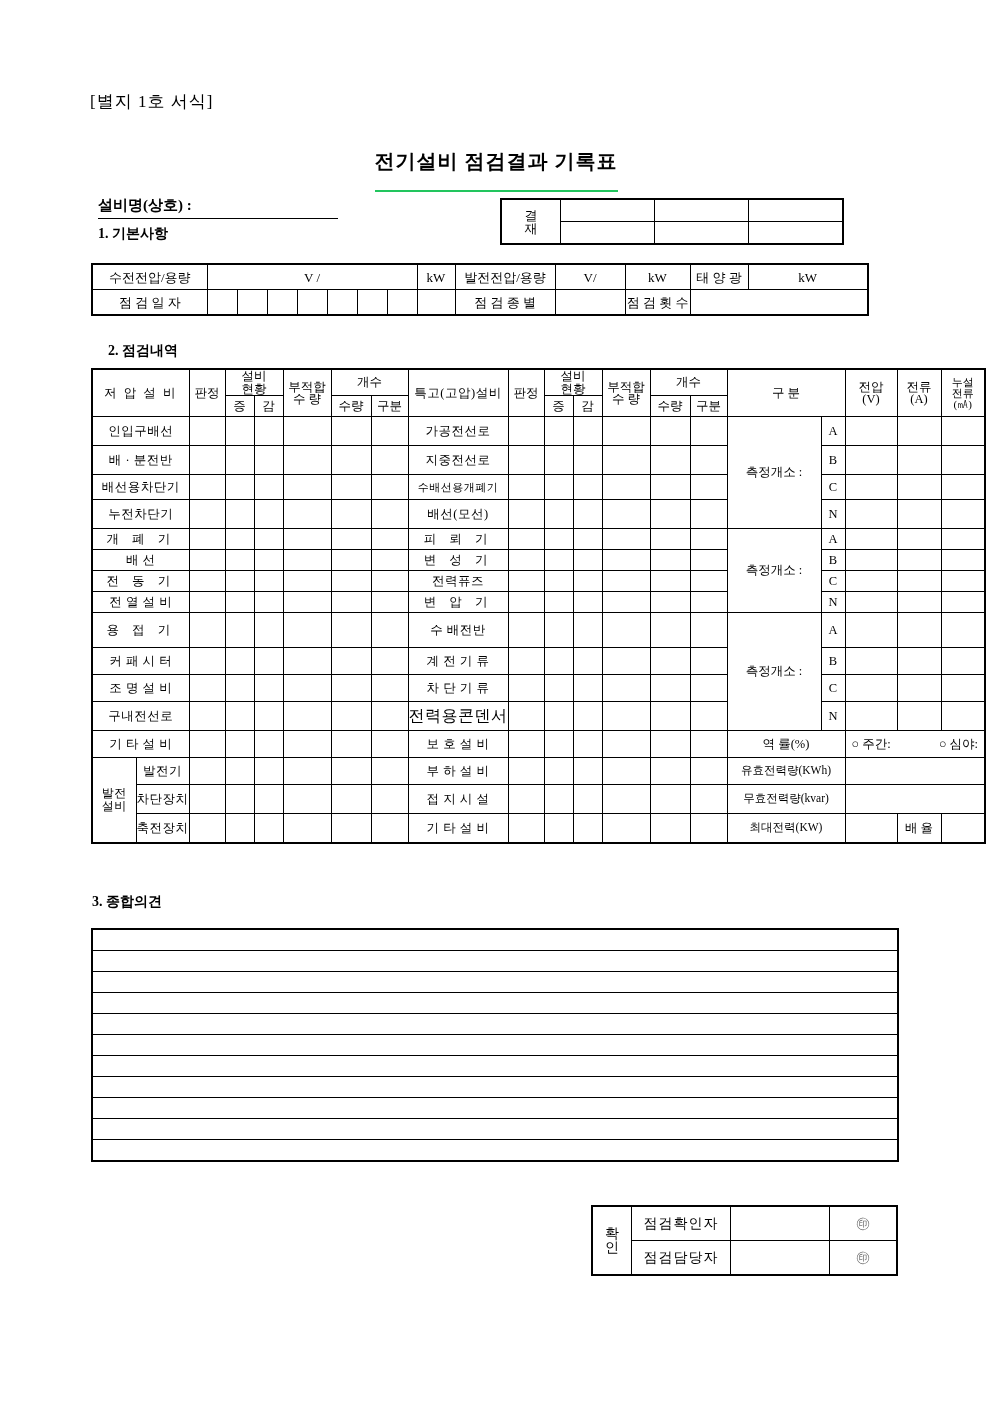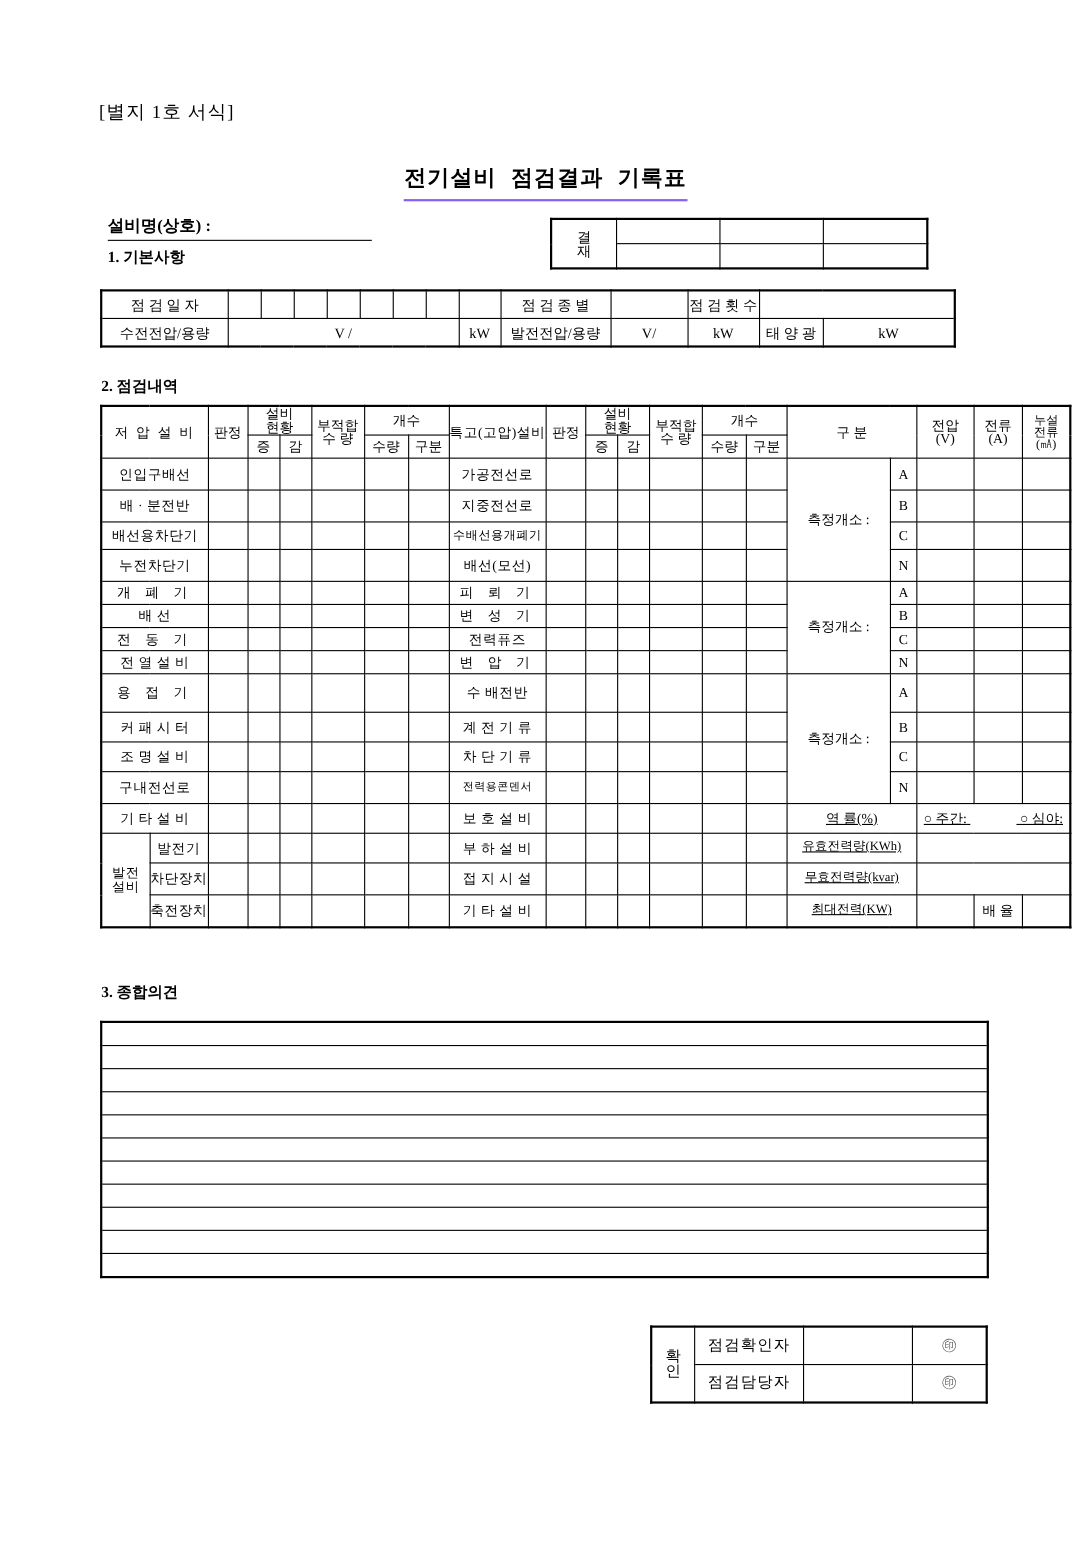--- a/index.html
+++ b/index.html
@@ -45,38 +45,37 @@
   }
   .doc-title {
     left: 0; top: 148px;
     width: 992px;
     text-align: center;
     font-size: 20px;
     font-weight: bold;
     letter-spacing: 1px;
   }
   .doc-title span {
-    border-bottom: 2px solid #8b5cf6;
-    padding-bottom: 6px;
-    font-family: Liberation Mono, monospace;
+    border-bottom: 2px solid #22c55e;
+    padding-bottom: 18px;
   }
   .facility-name {
     left: 98px; top: 196px;
     font-size: 15px;
     font-weight: bold;
     width: 240px;
     border-bottom: 1.5px solid #000;
     padding-bottom: 3px;
   }
   .sec-title {
     font-size: 14px;
     font-weight: bold;
   }
   #sec1-title { left: 98px; top: 225px; }
-  #sec2-title { left: 92px; top: 342px; }
+  #sec2-title { left: 108px; top: 342px; }
   #sec3-title { left: 92px; top: 893px; }
 
   
   .approval {
     left: 500px; top: 198px;
   }
   .approval td { height: 21px; }
   .ap-label {
     width: 58px;
     font-size: 13px;
@@ -101,21 +100,21 @@
   .main td { font-size: 12.5px; }
   .eq-name { font-size: 12.5px; letter-spacing: 0.5px; }
   .eq-sp1 { letter-spacing: 5px; }
   .eq-sp2 { letter-spacing: 2px; }
   .measure-label {
     text-align: left;
     padding-left: 6px;
     font-size: 12.5px;
   }
   .phase { font-size: 13px; font-family: "Liberation Serif", serif; }
-  .pf-row { text-align: left; padding-left: 4px; font-size: 12px; text-decoration: underline; }
+  .pf-row { text-align: left; padding-left: 4px; font-size: 12px; }
 
   
   .note {
     font-size: 14px;
     letter-spacing: 0.3px;
   }
   #note1 { left: 92px; top: 858px; }
   #note2 { left: 92px; top: 1168px; }
 
   
@@ -178,43 +177,43 @@
         <col style="width:30px">
         <col style="width:38px">
       <col style="width:100px">
         <col style="width:70px">
         <col style="width:65px">
         <col style="width:58px">
         <col style="width:120px">
     </colgroup>
     <tbody>
         <tr>
-      <td class="lbl">점 검 일 자</td>
-      <td></td>
-      <td></td>
-      <td></td>
-      <td></td>
-      <td></td>
-      <td></td>
-      <td></td>
-      <td></td>
-      <td class="lbl">점 검 종 별</td>
-      <td></td>
-      <td class="lbl">점 검 횟 수</td>
-      <td colspan="2"></td>
-    </tr>
-    <tr>
       <td class="lbl">수전전압/용량</td>
       <td colspan="7" class="vslash">V /</td>
       <td class="unit-r">kW</td>
       <td class="lbl">발전전압/용량</td>
       <td class="vslash">V/</td>
       <td class="unit-r">kW</td>
       <td class="lbl">태 양 광</td>
       <td class="unit-r">kW</td>
+    </tr>
+    <tr>
+      <td class="lbl">점 검 일 자</td>
+      <td></td>
+      <td></td>
+      <td></td>
+      <td></td>
+      <td></td>
+      <td></td>
+      <td></td>
+      <td></td>
+      <td class="lbl">점 검 종 별</td>
+      <td></td>
+      <td class="lbl">점 검 횟 수</td>
+      <td colspan="2"></td>
     </tr>
   </tbody>
     </table>
 
   <div class="abs sec-title" id="sec2-title">2. 점검내역</div>
 
   <table class="abs grid outer main">
     <colgroup>
       <col style="width:44px">
         <col style="width:50px">
@@ -502,21 +501,21 @@
     </tr>
 
     <tr>
       <td colspan="2" style="height:28px" class="eq-name">구내전선로</td>
       <td></td>
           <td></td>
           <td></td>
           <td></td>
           <td></td>
           <td></td>
-      <td class="eq-name" style="font-size:10px">전력용콘덴서</td>
+      <td class="eq-name" style="font-size:16px">전력용콘덴서</td>
       <td></td>
           <td></td>
           <td></td>
           <td></td>
           <td></td>
           <td></td>
       <td class="phase">N</td>
       <td></td>
           <td></td>
           <td></td>

